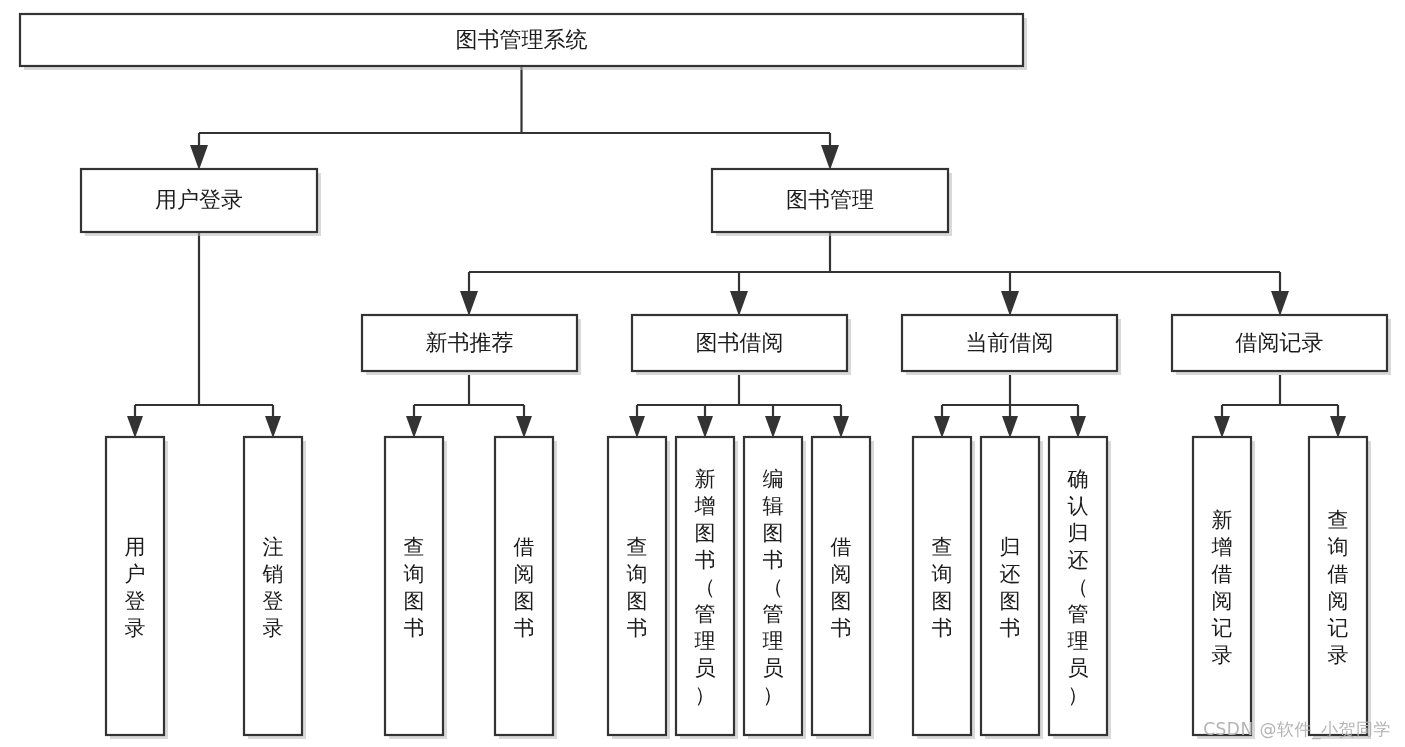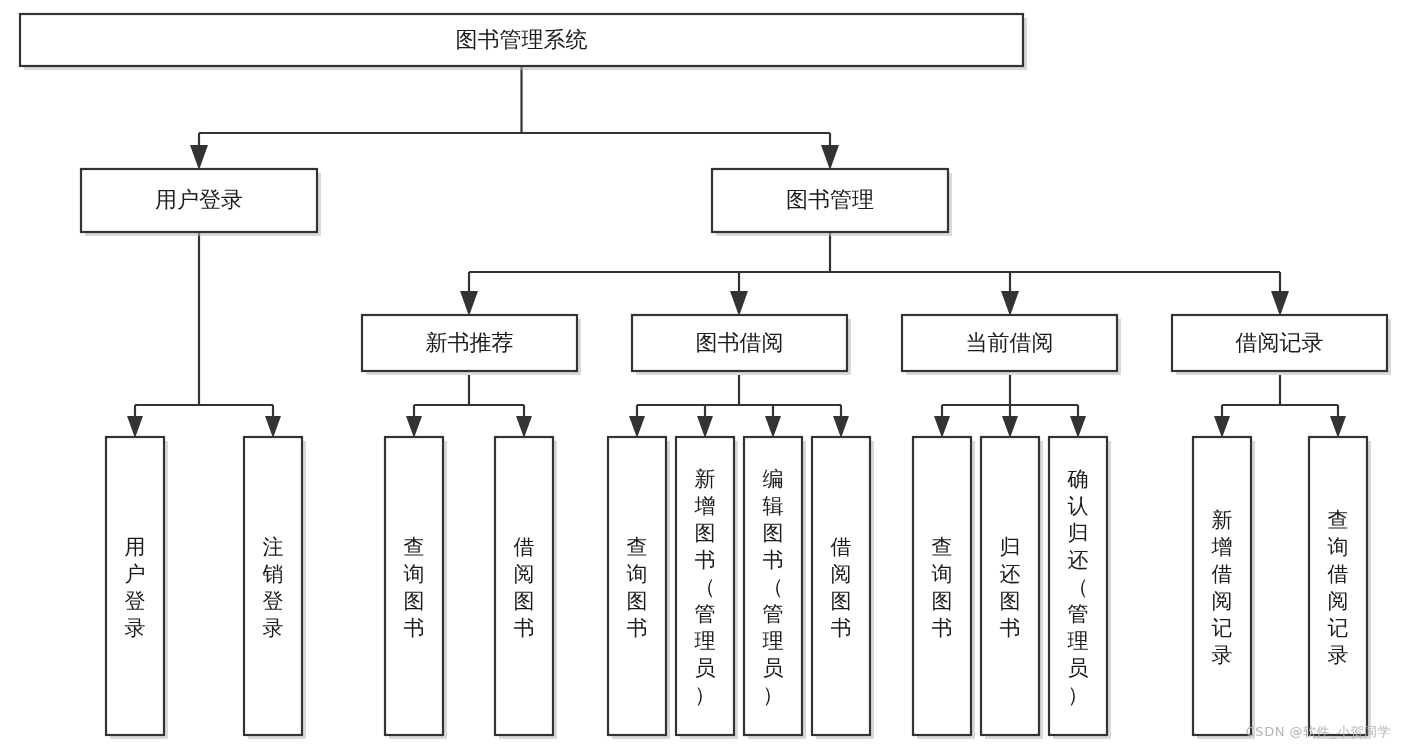--- a/index.html
+++ b/index.html
@@ -57,21 +57,21 @@
     font-size: 21px;
     fill: #1b1b1b;
     text-anchor: middle;
     white-space: pre;
   }
   .watermark-text {
     position: absolute;
     right: 14px;
     bottom: 6px;
     font-family: "DejaVu Sans", "Liberation Sans", sans-serif;
-    font-size: 13px;
+    font-size: 17px;
     color: #b4b4b4;
     letter-spacing: 0.5px;
     user-select: none;
     white-space: nowrap;
   }
 </style>
 </head>
 <body>
 
 <div id="diagram-root">

